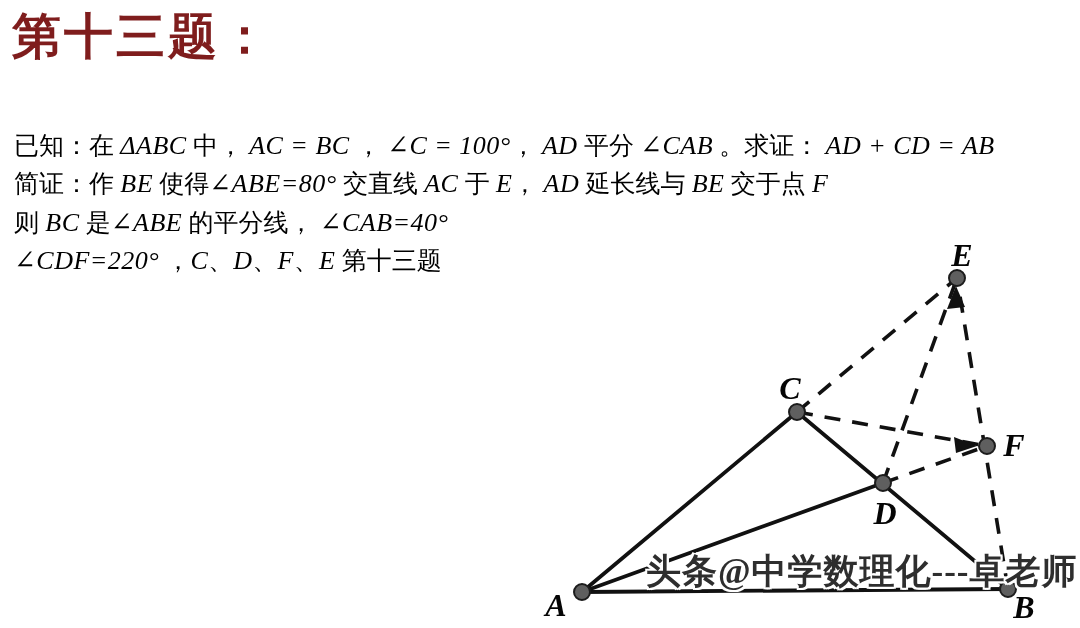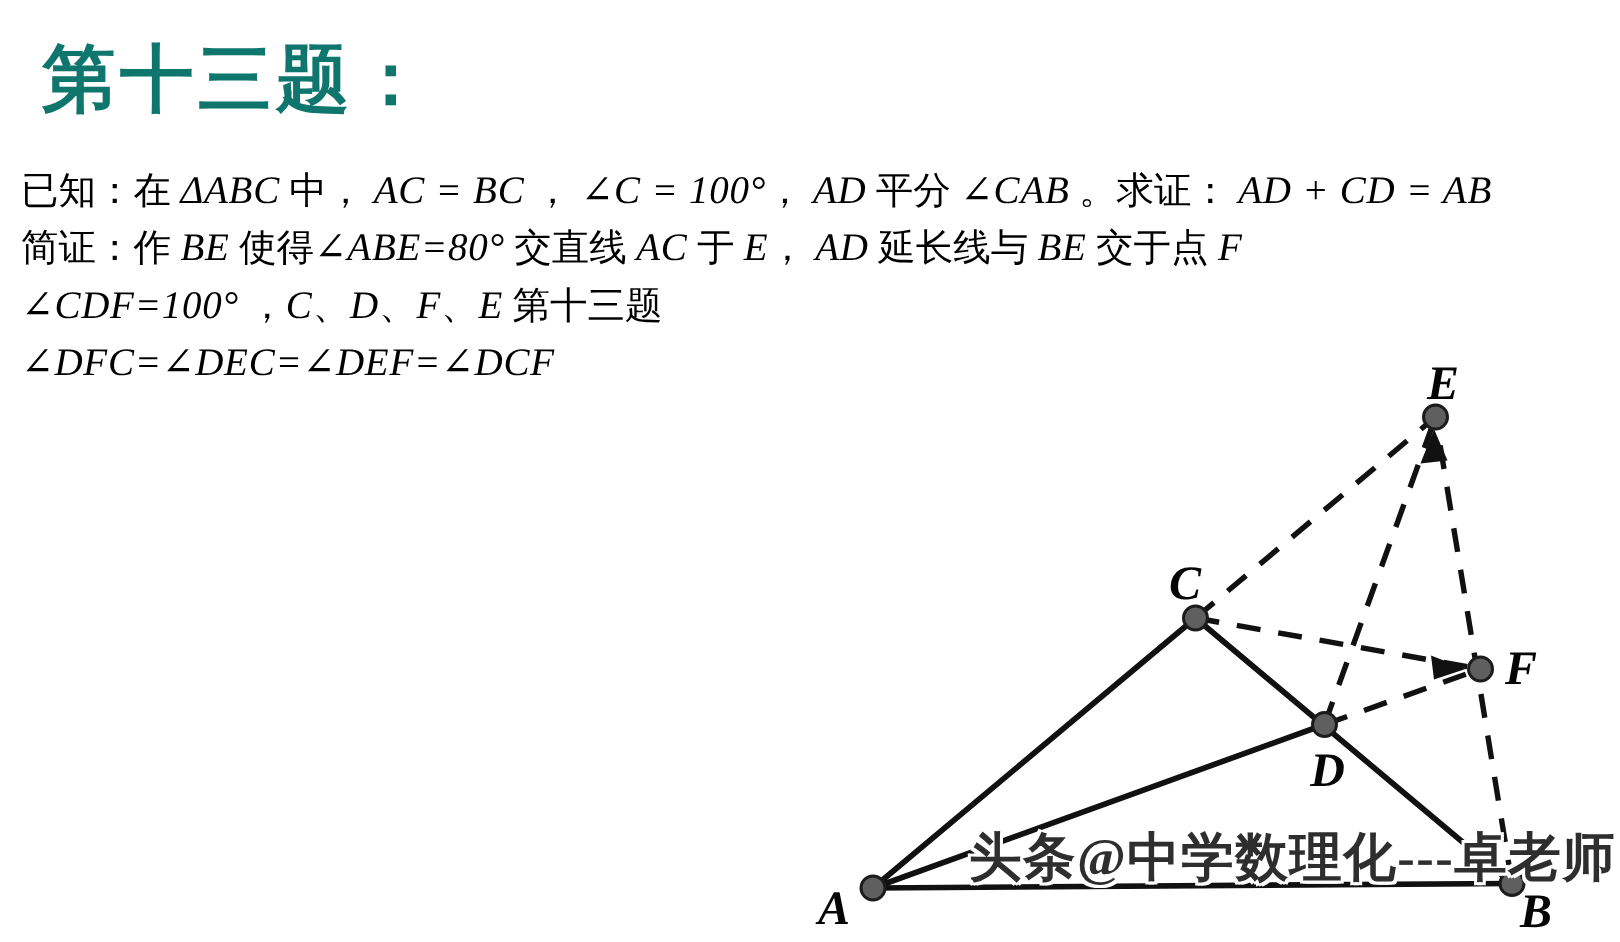--- a/index.html
+++ b/index.html
@@ -1,26 +1,26 @@
 <!DOCTYPE html>
 <html style="--line: #111111; --dotfill: #5f5f5f; --dotstroke: #1c1c1c; --label: #050505; --wm: #2e2e2e;"><head>
 <meta charset="utf-8">
 <style>
   html,body{margin:0;padding:0;}
   body{
     width:1080px;height:628px;background:#ffffff;overflow:hidden;position:relative;
     font-family:"Liberation Serif","DejaVu Serif",serif;color:#000;
   }
   .title{
-    position:absolute;left:12px;top:4px;margin:16px;
-    font-size:49px;font-weight:bold;letter-spacing:3px;color:#0f766e;
+    position:absolute;left:12px;top:4px;margin:0;
+    font-size:49px;font-weight:bold;letter-spacing:3px;color:#7f1d1d;
     font-family:"Liberation Serif","DejaVu Serif",serif;
   }
   .problem{
-    position:absolute;left:14px;top:108px;width:1056px;
+    position:absolute;left:14px;top:127px;width:1056px;
   }
   .pline{
     line-height:38.4px;height:38.4px;white-space:pre;
   }
   .pline .cn{
     font-size:25px;font-style:normal;white-space:pre;
   }
   .pline .math{
     font-size:26px;font-style:italic;letter-spacing:0.5px;white-space:pre;
     font-family:"Liberation Serif","DejaVu Serif",serif;
@@ -52,22 +52,22 @@
   }
 </style>
 </head>
 <body>
 
 <h1 class="title">第十三题：</h1>
 
 <div class="problem" id="problem">
     <div class="pline"><span class="cn">已知：在 </span><span class="math">ΔABC</span><span class="cn"> 中， </span><span class="math">AC = BC</span><span class="cn"> ， </span><span class="math">∠C = 100°</span><span class="cn">， </span><span class="math">AD</span><span class="cn"> 平分 </span><span class="math">∠CAB</span><span class="cn"> 。求证： </span><span class="math">AD + CD = AB</span></div>
     <div class="pline"><span class="cn">简证：作 </span><span class="math">BE</span><span class="cn"> 使得</span><span class="math">∠ABE=80°</span><span class="cn"> 交直线 </span><span class="math">AC</span><span class="cn"> 于 </span><span class="math">E</span><span class="cn">， </span><span class="math">AD</span><span class="cn"> 延长线与 </span><span class="math">BE</span><span class="cn"> 交于点 </span><span class="math">F</span></div>
-    <div class="pline"><span class="math">∠CDF=100°</span><span class="cn"> ，</span><span class="math">C</span><span class="cn">、</span><span class="math">D</span><span class="cn">、</span><span class="math">F</span><span class="cn">、</span><span class="math">E</span><span class="cn"> 第十三题</span></div>
-    <div class="pline"><span class="math">∠DFC=∠DEC=∠DEF=∠DCF</span></div>
+    <div class="pline"><span class="cn">则 </span><span class="math">BC</span><span class="cn"> 是</span><span class="math">∠ABE</span><span class="cn"> 的平分线， </span><span class="math">∠CAB=40°</span></div>
+    <div class="pline"><span class="math">∠CDF=220°</span><span class="cn"> ，</span><span class="math">C</span><span class="cn">、</span><span class="math">D</span><span class="cn">、</span><span class="math">F</span><span class="cn">、</span><span class="math">E</span><span class="cn"> 第十三题</span></div>
   </div>
 
 <svg id="diagram" viewBox="0 0 1080 628" aria-hidden="true">
   <g id="edges">
       <line x1="582" y1="592" x2="797" y2="412" class="solid"></line>
       <line x1="582" y1="592" x2="1008" y2="589" class="solid"></line>
       <line x1="797" y1="412" x2="1008" y2="589" class="solid"></line>
       <line x1="582" y1="592" x2="883" y2="483" class="solid"></line>
       <line x1="797" y1="412" x2="957" y2="278" class="dashed"></line>
       <line x1="883" y1="483" x2="957" y2="278" class="dashed"></line>

